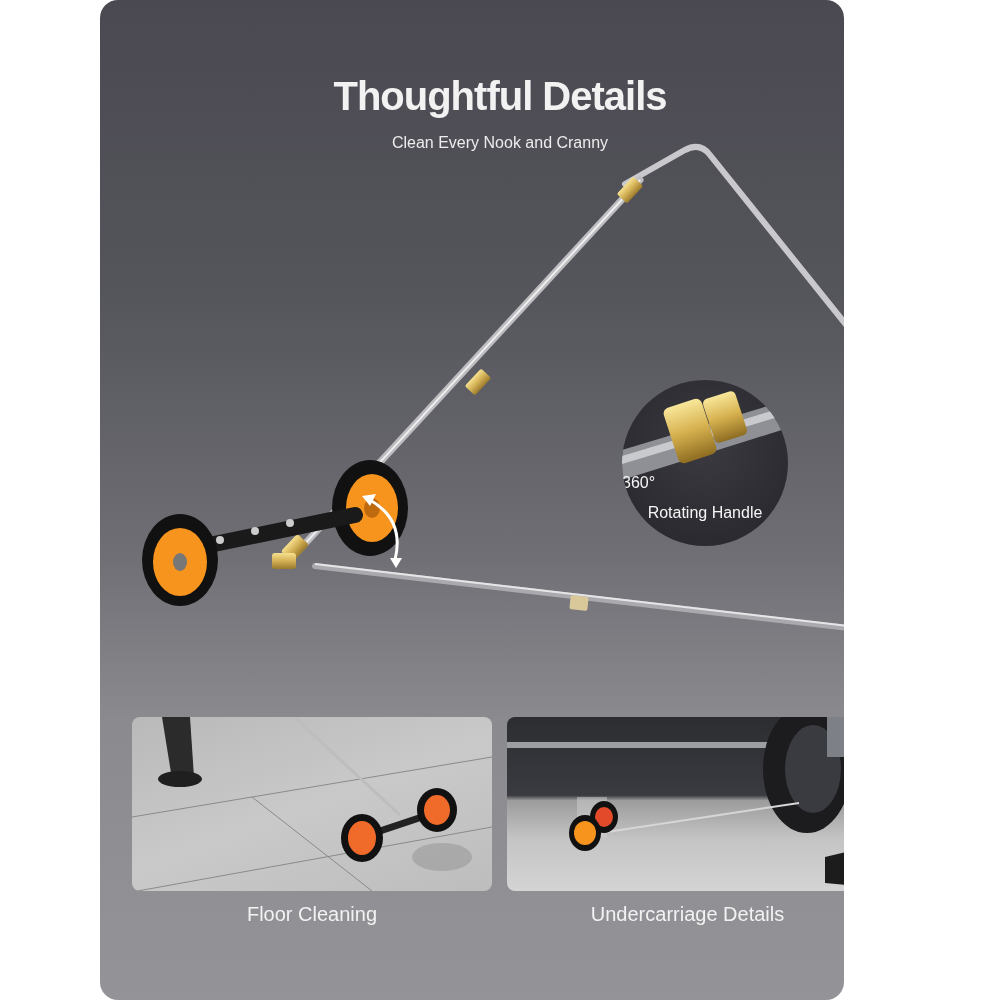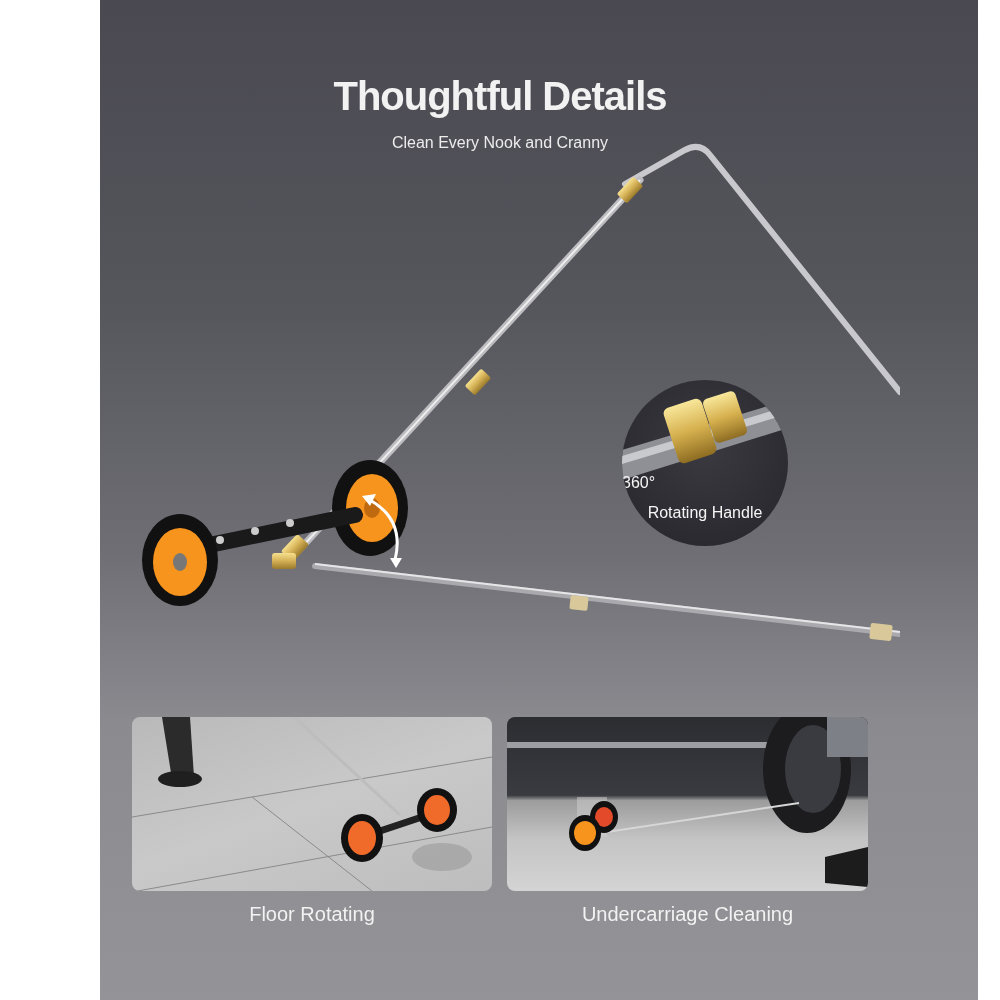--- a/index.html
+++ b/index.html
@@ -1,20 +1,20 @@
 <!DOCTYPE html>
 <html><head>
 <meta charset="utf-8">
 <style>
   html, body { margin:0; padding:0; }
   body { width:1000px; height:1000px; background:#ffffff; position:relative; overflow:hidden;
          font-family:"Liberation Sans", "DejaVu Sans", sans-serif; }
-  .panel { position:absolute; left:100px; top:0; width:878px; height:1000px;
+  .panel { position:absolute; left:100px; top:0; width:744px; height:1000px;
            background:linear-gradient(180deg,#4a4951 0%,#55555c 30%,#6e6e74 55%,#8a8a8f 72%,#939398 100%);
-           overflow:hidden; }
+           overflow:hidden;border-radius:18px; }
   .title { position:absolute; left:0; width:800px; top:74px; text-align:center; color:#f2f2f2;
            font-size:40px; font-weight:bold; letter-spacing:-1px; }
   .subtitle { position:absolute; left:0; width:800px; top:134px; text-align:center; color:#ececec;
               font-size:16px; }
   .product { position:absolute; left:0; top:0; width:800px; height:700px; }
   .badge { position:absolute; left:522px; top:380px; width:166px; height:166px; border-radius:50%;
            background:radial-gradient(circle at 50% 40%,#3a3a40 0%,#2b2b31 70%,#26262b 100%); overflow:hidden; }
   .badge-l1 { position:absolute; left:0; width:166px; top:94px; text-align:left; color:#f5f5f5; font-size:16px; }
   .badge-l2 { position:absolute; left:0; width:166px; top:116px; text-align:center; color:#f5f5f5; font-size:16px;margin-top:8px; }
   .card { position:absolute; top:717px; height:174px; border-radius:8px; overflow:hidden; }
@@ -112,32 +112,32 @@
       <ellipse cx="48" cy="62" rx="22" ry="8" fill="#1f1f1f"></ellipse>
       <line x1="162" y1="0" x2="268" y2="98" stroke="#bdbdbd" stroke-width="3"></line>
       <line x1="230" y1="120" x2="305" y2="95" stroke="#222" stroke-width="7"></line>
       <ellipse cx="230" cy="121" rx="21" ry="24" fill="#111"></ellipse>
       <ellipse cx="230" cy="121" rx="14" ry="17" fill="#f06a2a"></ellipse>
       <ellipse cx="305" cy="93" rx="20" ry="22" fill="#111"></ellipse>
       <ellipse cx="305" cy="93" rx="13" ry="15" fill="#f06a2a"></ellipse>
       <ellipse cx="310" cy="140" rx="30" ry="14" fill="#9a9a9a" opacity="0.6"></ellipse>
     </svg>
   </div>
-  <div class="caption cap-floor">Floor Rotating</div>
+  <div class="caption cap-floor">Floor Cleaning</div>
 
   <div class="card card-car">
     <svg width="361" height="174" viewBox="0 0 361 174">
       <rect x="0" y="25" width="300" height="6" fill="#9d9ea2"></rect>
       <ellipse cx="300" cy="52" rx="44" ry="64" fill="#1c1c1e"></ellipse>
       <ellipse cx="306" cy="52" rx="28" ry="44" fill="#3a3b40"></ellipse>
       <rect x="320" y="0" width="41" height="40" fill="#7e8088"></rect>
       <path d="M318 140 L361 130 L361 170 L318 166 Z" fill="#1c1c1c"></path>
       <rect x="70" y="80" width="30" height="40" fill="#d0d0d0" opacity="0.5"></rect>
       <line x1="100" y1="115" x2="292" y2="86" stroke="#d6d6d6" stroke-width="2"></line>
       <ellipse cx="97" cy="100" rx="14" ry="16" fill="#111"></ellipse>
       <ellipse cx="97" cy="100" rx="9" ry="10" fill="#e24a2a"></ellipse>
       <ellipse cx="78" cy="116" rx="16" ry="18" fill="#111"></ellipse>
       <ellipse cx="78" cy="116" rx="11" ry="12" fill="#f7941d"></ellipse>
     </svg>
   </div>
-  <div class="caption cap-car">Undercarriage Cleaning</div>
+  <div class="caption cap-car">Undercarriage Details</div>
 
 </div>
 
 </body></html>

